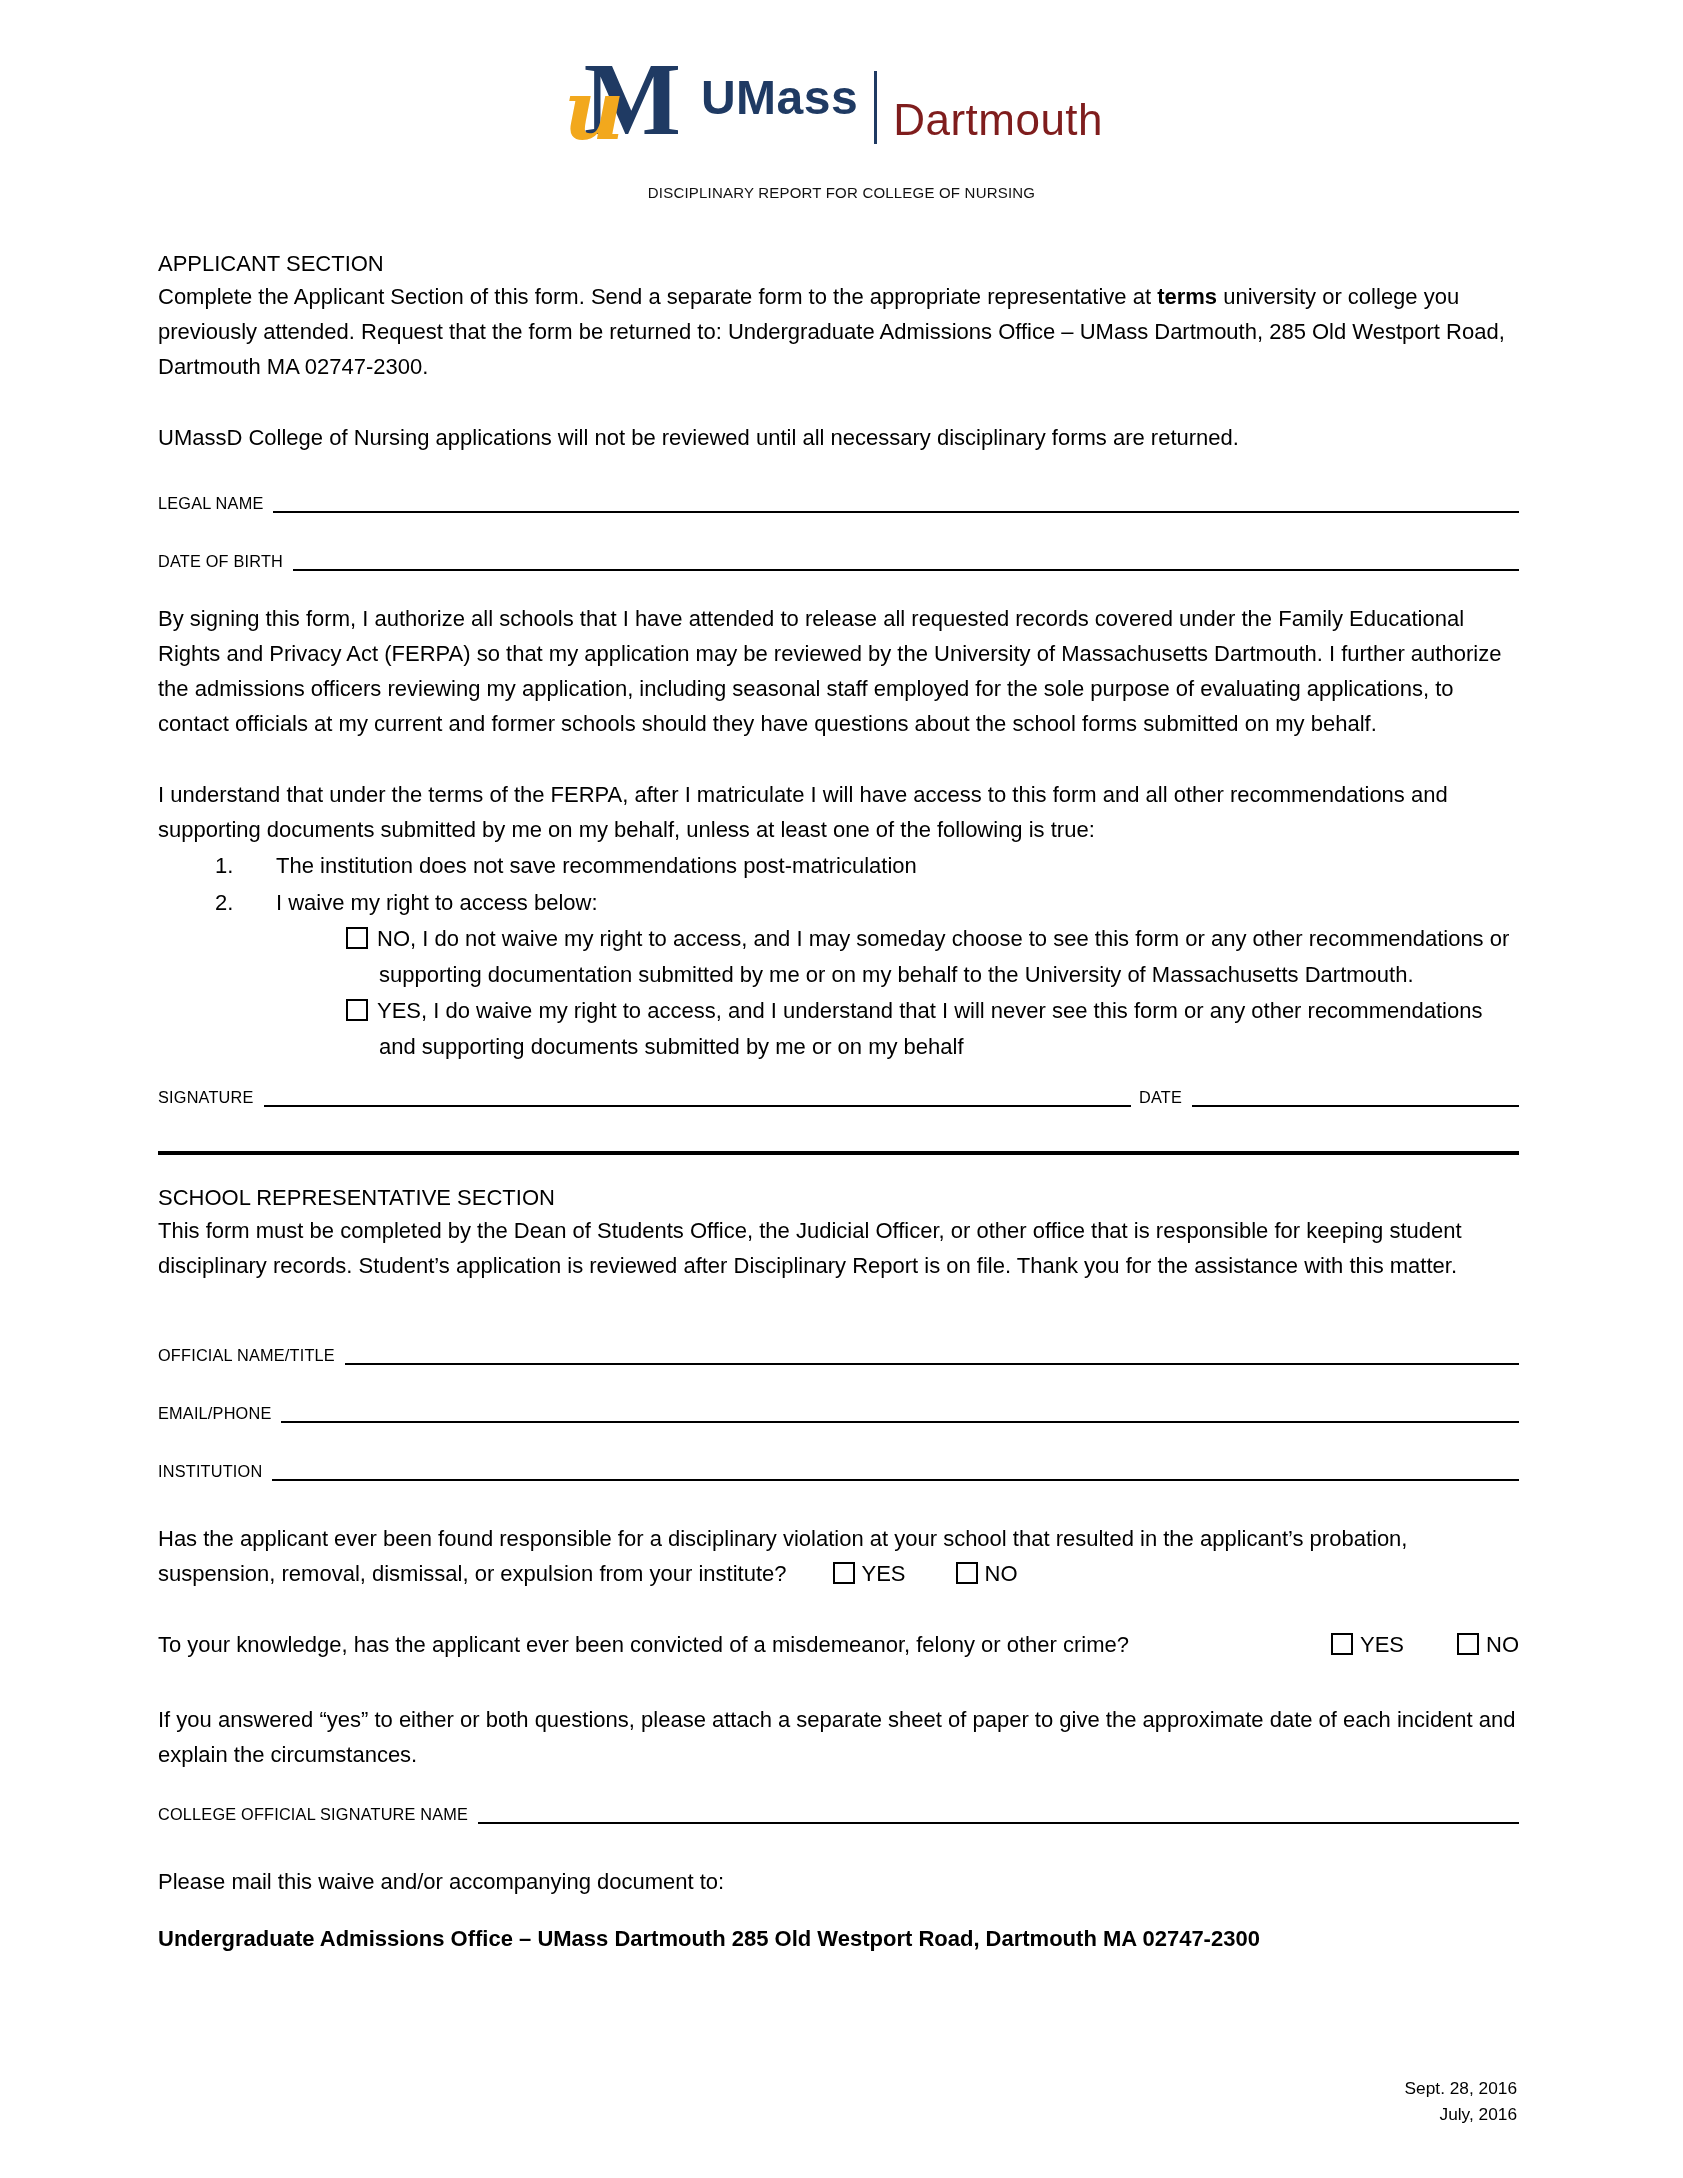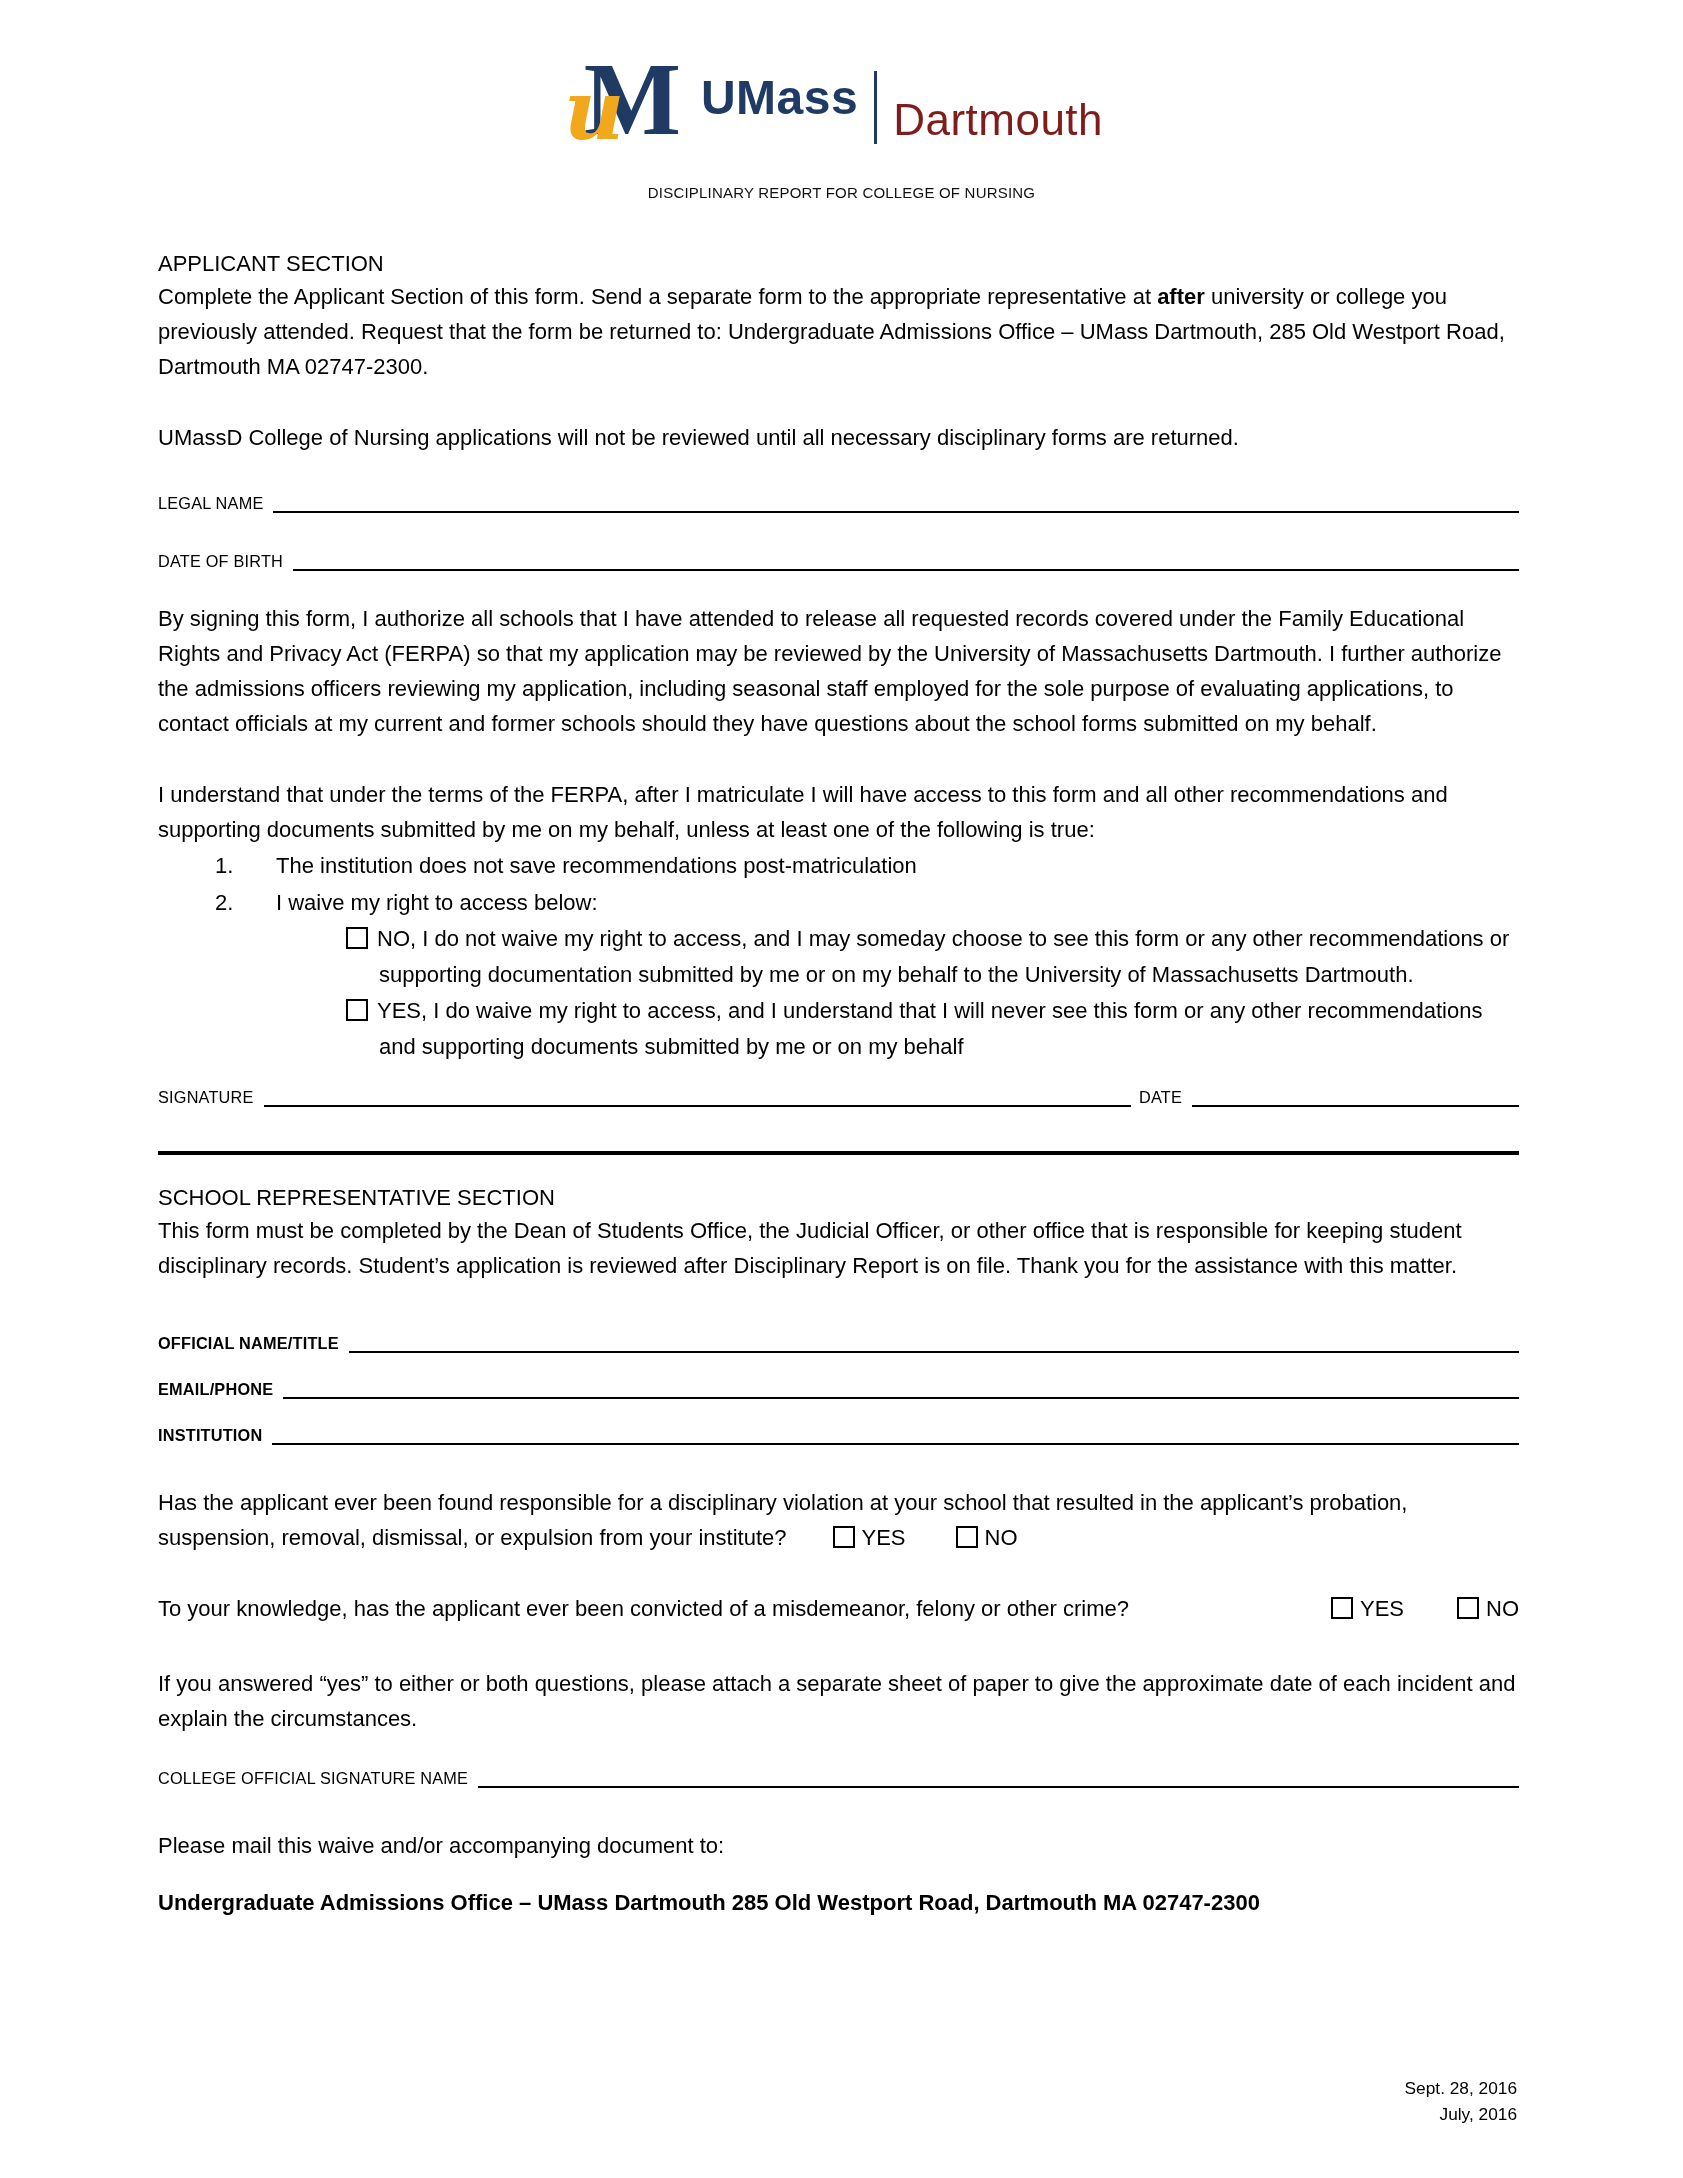--- a/index.html
+++ b/index.html
@@ -49,21 +49,21 @@
   .sec-heading { font-size:22px; margin:0 0 2px 0; }
   .para { font-size:22px; line-height:35px; margin:0; }
   .sp-36 { height:36px; } .sp-30 { height:30px; } .sp-24 { height:24px; }
   .sp-20 { height:20px; } .sp-40 { height:40px; }
 
   
   .field-row { display:flex; align-items:flex-end; }
   .flabel { font-size:16.3px; line-height:20px; white-space:nowrap; letter-spacing:0.2px; }
   .fill { flex:1 1 auto; border-bottom:2px solid #000; height:20px; margin-left:10px; }
   .fill-fixed { flex:0 0 327px; }
-  .school-row { margin-top:24px;font-weight:bold; }
+  .school-row { margin-top:36px; }
 
   
   .num-item { display:flex; margin-left:57px; font-size:22px; line-height:37px; }
   .num { width:61px; flex:none; }
   .cb {
     display:inline-block; width:18px; height:18px;
     border:2.5px solid #000; background:#fff;
     vertical-align:-3px;
   }
   .cb-item {
@@ -105,21 +105,21 @@
       <span class="wm-bar"></span>
       <span class="wm-campus">Dartmouth</span>
     </div>
   </div>
 
   <div class="doc-title">DISCIPLINARY REPORT FOR COLLEGE OF NURSING</div>
 
   <div class="content">
 
     <div class="sec-heading">APPLICANT SECTION</div>
-    <p class="para"><span>Complete the Applicant Section of this form. Send a separate form to the appropriate representative at </span><span class="bold">after</span><span> university or college you previously attended. Request that the form be returned to: Undergraduate Admissions Office – UMass Dartmouth, 285 Old Westport Road, Dartmouth MA 02747-2300.</span></p>
+    <p class="para"><span>Complete the Applicant Section of this form. Send a separate form to the appropriate representative at </span><span class="bold">terms</span><span> university or college you previously attended. Request that the form be returned to: Undergraduate Admissions Office – UMass Dartmouth, 285 Old Westport Road, Dartmouth MA 02747-2300.</span></p>
 
     <div class="sp-36"></div>
     <p class="para">UMassD College of Nursing applications will not be reviewed until all necessary disciplinary forms are returned.</p>
 
     <div class="sp-36"></div>
     <div class="field-row">
       <span class="flabel">LEGAL NAME</span>
       <span class="fill"></span>
     </div>
 

